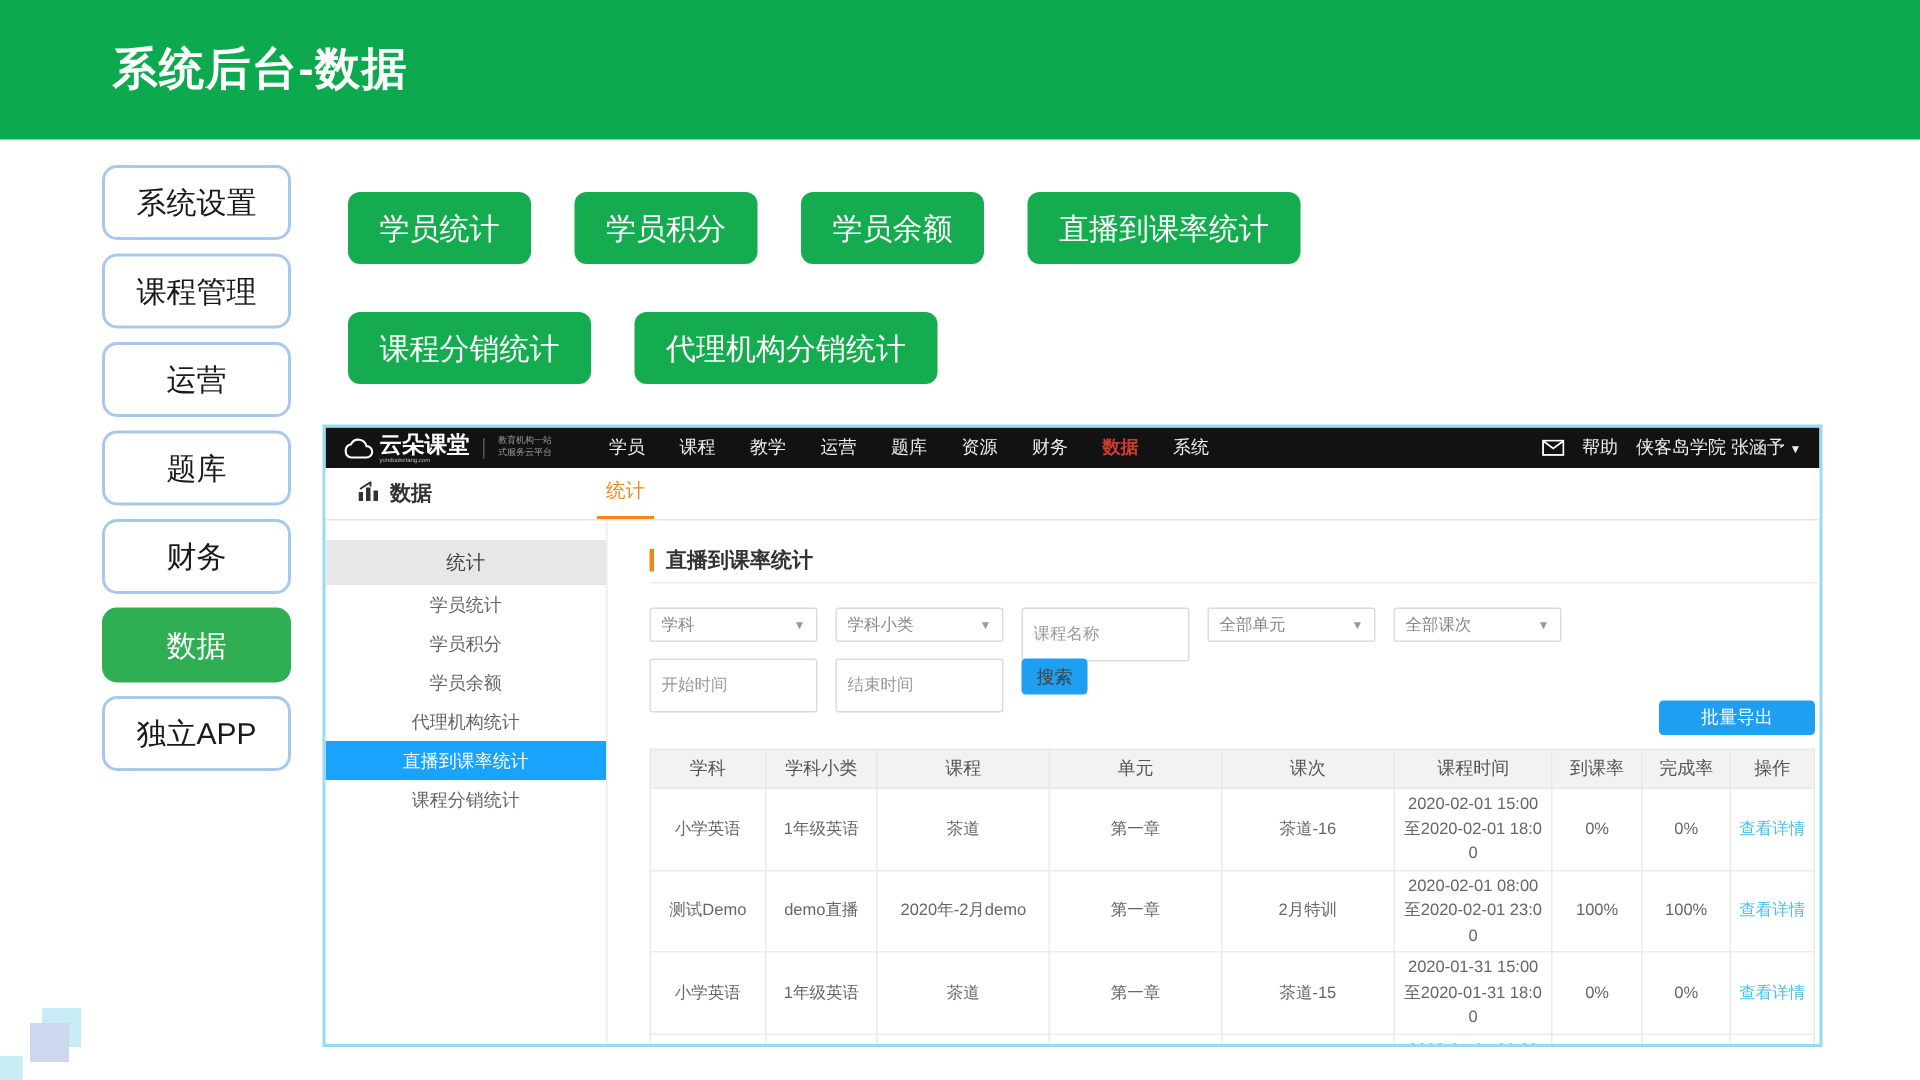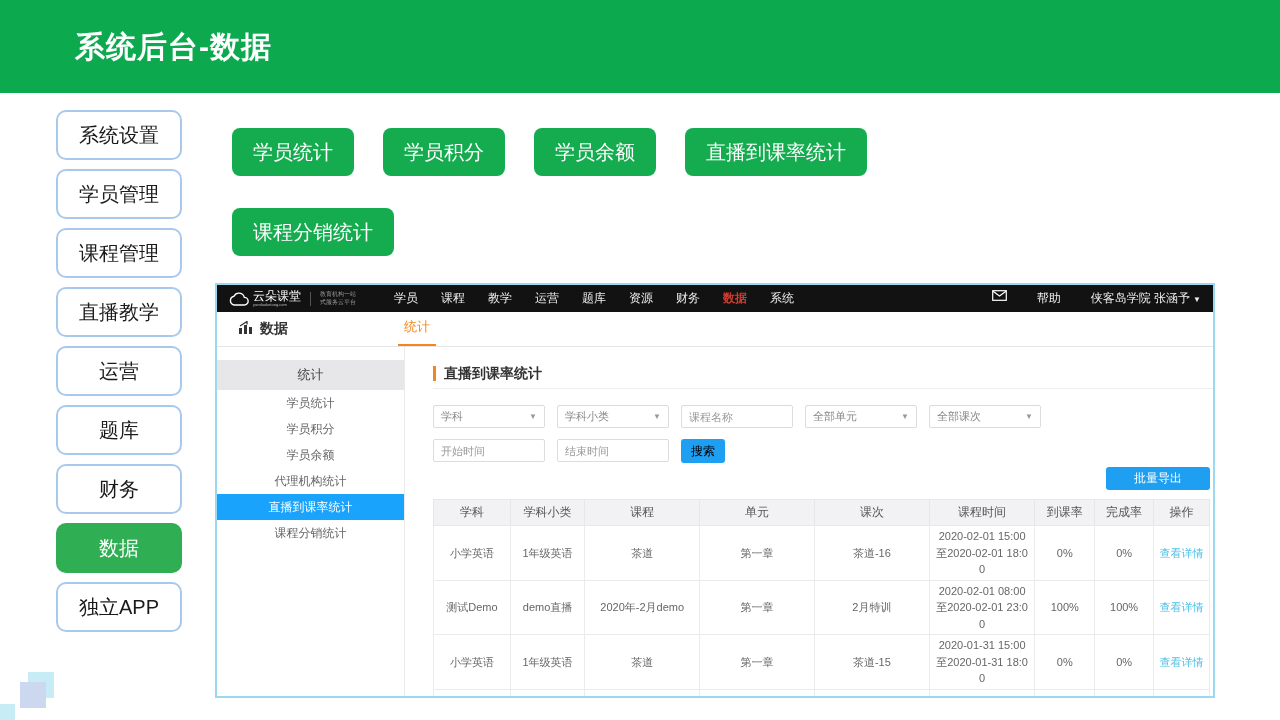--- a/index.html
+++ b/index.html
@@ -6,49 +6,49 @@
   html,body { width:1280px; height:720px; }
   body { position:relative; background:#fff; overflow:hidden;
          font-family:"Liberation Sans","DejaVu Sans",sans-serif; color:#333; }
 
   
   .page-header { position:absolute; left:0; top:0; width:1280px; height:93px; background:#0ca94e;text-align:center; }
   .page-header h1 { position:absolute; left:75px; top:0; line-height:93px; color:#fff;
                     font-size:30px; font-weight:600; letter-spacing:1px; }
 
   
-  .sidebar { position:absolute; left:56px; top:110px; width:126px; display:flex; flex-direction:column; gap:9px; }
+  .sidebar { position:absolute; left:68px; top:110px; width:126px; display:flex; flex-direction:column; gap:9px; }
   .side-btn { height:50px; background:#fff; border:2px solid #a9c9ec; border-radius:10px;
               display:flex; align-items:center; justify-content:center; font-size:20px; color:#1a1a1a; cursor:pointer; }
   .side-btn.active { background:#2fae54; border-color:#2fae54; color:#fff; }
 
   
   .quick { position:absolute; left:232px; top:128px; width:980px; }
   .qrow { display:flex; gap:29px; }
   .qrow2 { margin-top:32px; }
   .qbtn { height:48px; background:#15ac50; border-radius:8px; color:#fff; font-size:20px;
           display:flex; align-items:center; justify-content:center; padding:0 21px; cursor:pointer; }
 
   
   .shot { position:absolute; left:215px; top:283px; width:1000px; height:415px;
           border:2px solid #9ad9ef; background:#fff; overflow:hidden; }
 
   
   .topbar { height:27px; background:#121212; display:flex; align-items:center; padding:0 12px; color:#fff; }
   .logo { display:flex; align-items:center; gap:4px; }
   .logo svg { display:block; }
   .logo-txt { display:flex; flex-direction:column; line-height:1; }
-  .logo-name { font-size:12px; font-weight:normal; color:#fff; }
+  .logo-name { font-size:15px; font-weight:bold; color:#fff; }
   .logo-url { font-size:4px; color:#bbb; margin-top:1px; }
   .logo-sep { width:1px; height:14px; background:#555; margin:0 5px; }
   .slogan { display:flex; flex-direction:column; line-height:1.3; font-size:6px; color:#999; }
   .tmenu-wrap { display:flex; gap:23px; margin-left:38px; }
   .tmenu { font-size:12px; color:#eee; cursor:pointer; }
   .tmenu.red { color:#cf3c30; font-weight:bold; }
-  .topbar-right { margin-left:auto; display:flex; align-items:flex-start; gap:30px; font-size:12px; color:#eee; }
+  .topbar-right { margin-left:auto; display:flex; align-items:flex-end; gap:12px; font-size:12px; color:#eee; }
   .user-caret { font-size:8px; margin-left:3px; }
 
   
   .tabbar { height:35px; border-bottom:1px solid #e6e6e6; display:flex; align-items:flex-end; background:#fff; }
   .module { display:flex; align-items:center; gap:6px; margin-left:22px; margin-bottom:8px; font-size:14px; font-weight:bold; color:#333; }
   .tab { margin-left:110px; font-size:13px; color:#f3861c; padding:0 6px 8px 6px; border-bottom:2px solid #f3861c; cursor:pointer; }
 
   
   .shot-body { position:relative; height:349px; }
   .panel { position:absolute; left:0; top:0; bottom:0; width:188px; border-right:1px solid #ebebeb; }
@@ -62,24 +62,24 @@
                 border-bottom:1px solid #eee; }
   .title-bar { width:3px; height:15px; background:#f3861c; }
   .main-title span { font-size:14px; font-weight:bold; color:#333; }
 
   .frow { position:absolute; left:28px; display:flex; gap:12px; }
   .frow1 { top:58px; } .frow2 { top:92px; }
   .ctrl { width:112px; height:23px; border:1px solid #dcdcdc; border-radius:2px; background:#fff;
           display:flex; align-items:center; justify-content:space-between; padding:0 7px;
           font-size:11px; color:#888; cursor:pointer; }
   .caret { font-size:8px; color:#999; }
-  .tinput { width:112px; height:23px; border:1px solid #dcdcdc; border-radius:2px; padding:4px 7px;
+  .tinput { width:112px; height:23px; border:1px solid #dcdcdc; border-radius:2px; padding:17px 7px;
             font-size:11px; color:#666; font-family:inherit; }
   .tinput::placeholder { color:#999; }
-  .search-btn { width:44px; height:24px; background:#1e9ff2; color:#000000; border:none; border-radius:3px;
+  .search-btn { width:44px; height:24px; background:#1e9ff2; color:#404040; border:none; border-radius:3px;
                 font-size:12px; cursor:pointer; font-family:inherit; }
   .export-btn { position:absolute; top:120px; right:3px; height:23px; padding:0 28px; background:#1e9ff2;
                 color:#fff; border:none; border-radius:3px; font-size:12px; cursor:pointer; font-family:inherit; }
 
   
   .tbl-wrap { position:absolute; top:152px; left:28px; right:3px; }
   table { width:100%; border-collapse:collapse; table-layout:fixed; }
   th { background:#f2f2f5; font-weight:normal; font-size:12px; color:#555; height:26px; border:1px solid #e7e7ea; }
   td { font-size:11px; color:#666; height:34px; text-align:center; border:1px solid #ebebee; padding:2px 4px; line-height:1.5; }
   td.time { word-break:break-all; }
@@ -95,39 +95,38 @@
 </style>
 </head>
 <body>
 
 <div class="page-header">
   <h1>系统后台-数据</h1>
 </div>
 
 <div class="sidebar">
     <div class="side-btn">系统设置</div>
-    <div class="side-btn">学员管理</div>
     <div class="side-btn">课程管理</div>
-    <div class="side-btn">直播教学</div>
     <div class="side-btn">运营</div>
     <div class="side-btn">题库</div>
     <div class="side-btn">财务</div>
     <div class="side-btn active">数据</div>
     <div class="side-btn">独立APP</div>
   </div>
 
 <div class="quick">
   <div class="qrow">
       <div class="qbtn">学员统计</div>
       <div class="qbtn">学员积分</div>
       <div class="qbtn">学员余额</div>
       <div class="qbtn">直播到课率统计</div>
     </div>
   <div class="qrow qrow2">
       <div class="qbtn">课程分销统计</div>
+      <div class="qbtn">代理机构分销统计</div>
     </div>
 </div>
 
 <div class="shot">
 
   <div class="topbar">
     <div class="logo">
       <span>
         <svg width="20" height="14" viewBox="0 0 20 14">
             <path d="M5 13 A4.5 4.5 0 0 1 5 4.2 A5.5 5.5 0 0 1 15.3 5.4 A3.8 3.8 0 0 1 15.4 13 Z" fill="none" stroke="#fff" stroke-width="1.4"></path>

